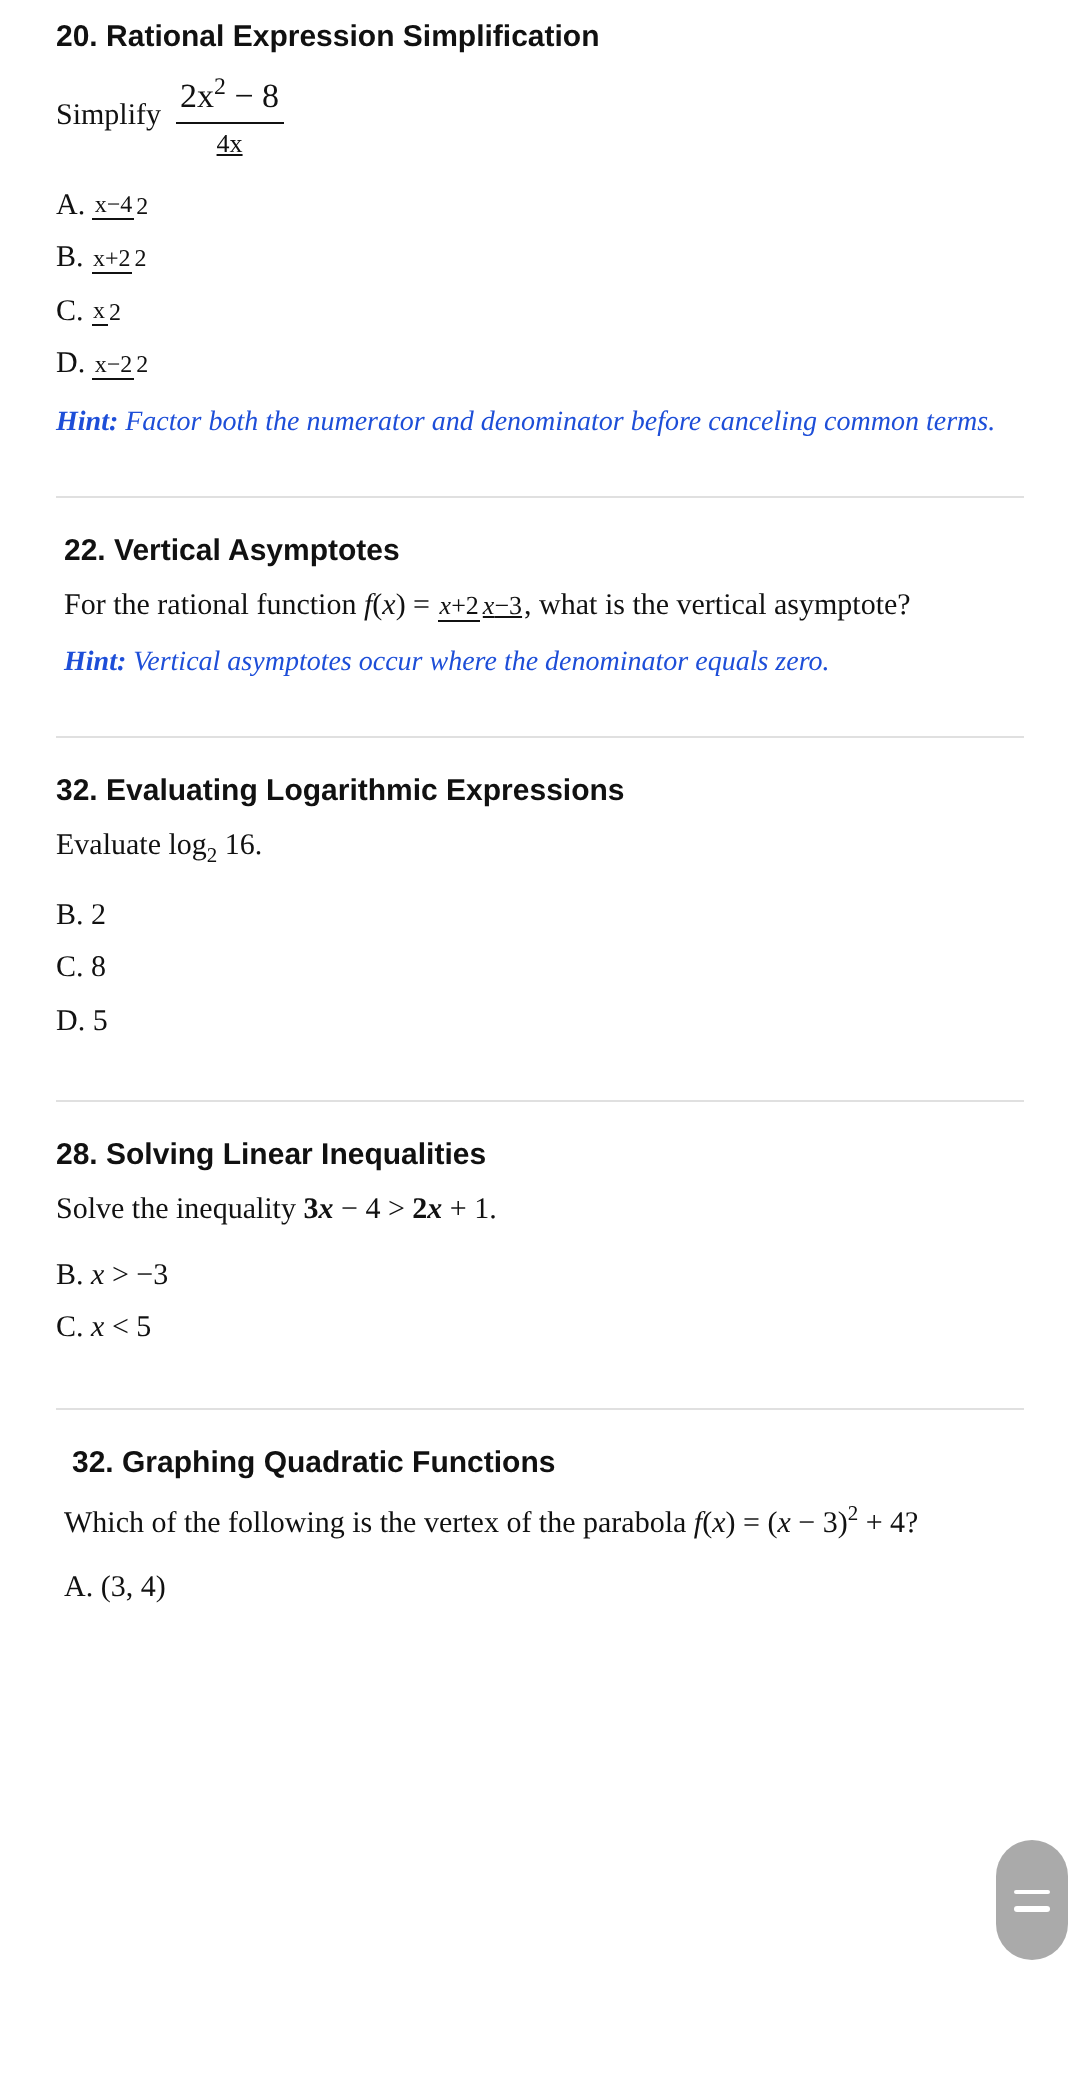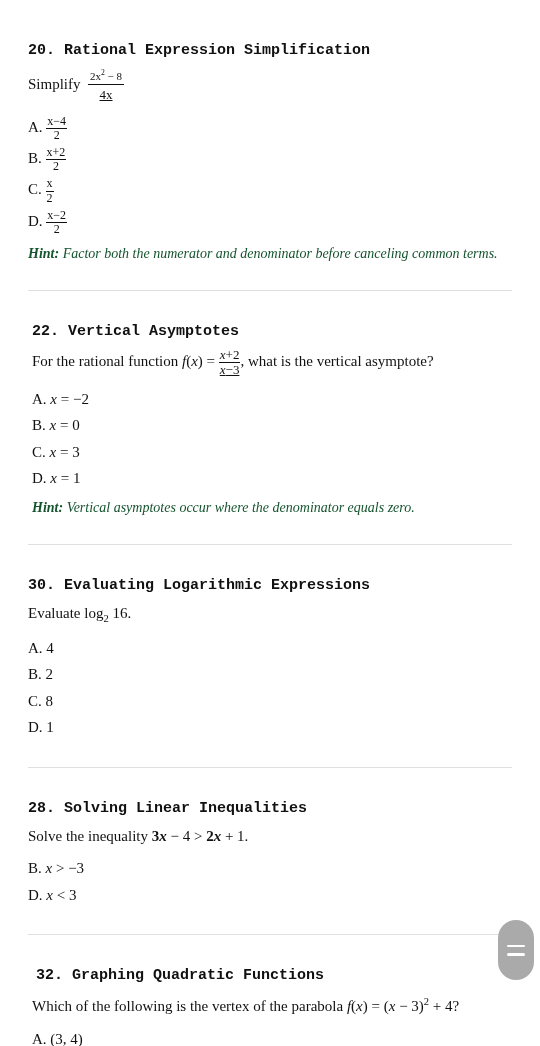--- a/index.html
+++ b/index.html
@@ -13,72 +13,71 @@
       overflow-x: hidden;
       position: relative;
     }
     .page {
       padding: 10px 28px 20px 28px;
     }
     .section {
       margin-bottom: 28px;
     }
     .section-title {
-      font-family: Liberation Mono, monospace;
+      font-family: Liberation Sans, sans-serif;
       font-weight: bold;
       font-size: 15px;
       margin-bottom: 8px;
-      margin-top: 32px;
     }
     .section-title.indented {
       padding-left: 8px;
     }
     .question-text {
       font-size: 15px;
       margin-bottom: 10px;
       line-height: 1.5;
     }
     .options {
       margin-bottom: 10px;
     }
     .option {
       font-size: 15px;
       margin-bottom: 4px;
       line-height: 1.5;
     }
     .hint {
       font-style: italic;
       font-size: 14px;
-      color: #14532d;
+      color: #1d4ed8;
       margin-top: 6px;
     }
     .hint-bold {
       font-weight: bold;
       font-style: italic;
     }
     .fraction {
       display: inline-block;
       vertical-align: middle;
       text-align: center;
     }
     .fraction .num {
       display: block;
       border-bottom: 1px solid #111;
       padding: 0 2px;
-      font-size: 11px;
+      font-size: 17px;
     }
     .fraction .den {
       display: block;
       padding: 0 2px;
       font-size: 13px;
       text-decoration: underline;
     }
     .small-fraction {
       display: inline-flex;
-      flex-direction: column;
+      flex-direction: row;
       align-items: center;
       vertical-align: middle;
       line-height: 1.1;
       font-size: 13px;
     }
     .small-fraction .num {
       border-bottom: 1px solid #111;
       padding: 0 1px;
       font-size: 12px;
     }
@@ -163,56 +162,49 @@
 
   <div class="section">
     <div class="section-title" style="padding-left:4px;">22. Vertical Asymptotes</div>
     <div class="question-text" style="padding-left:4px;">
       For the rational function&nbsp;<i>f</i>(<i>x</i>) =
       <span class="small-fraction" style="font-size:14px;">
         <span class="num" style="font-size:13px;"><i>x</i>+2</span>
         <span class="den" style="font-size:13px;text-decoration:underline;"><i>x</i>−3</span>
       </span>,&nbsp;what is the vertical asymptote?
     </div>
-    <div class="options" style="padding-left:4px;">
-      <div class="option">A. <i>x</i> = −2</div>
-      <div class="option">B. <i>x</i> = 0</div>
-      <div class="option">C. <i>x</i> = 3</div>
-      <div class="option">D. <i>x</i> = 1</div>
-    </div>
     <div class="hint" style="padding-left:4px;">
       <span class="hint-bold">Hint:</span> Vertical asymptotes occur where the denominator equals zero.
     </div>
   </div>
 
   <hr class="divider">
 
   <div class="section">
-    <div class="section-title">30. Evaluating Logarithmic Expressions</div>
+    <div class="section-title">32. Evaluating Logarithmic Expressions</div>
     <div class="question-text">
       Evaluate log<sub>2</sub> 16.
     </div>
     <div class="options">
-      <div class="option">A. 4</div>
       <div class="option">B. 2</div>
       <div class="option">C. 8</div>
-      <div class="option">D. 1</div>
+      <div class="option">D. 5</div>
     </div>
   </div>
 
   <hr class="divider">
 
   <div class="section">
     <div class="section-title">28. Solving Linear Inequalities</div>
     <div class="question-text">
       Solve the inequality <b>3<i>x</i></b> − 4 &gt; <b>2<i>x</i></b> + 1.
     </div>
     <div class="options">
       <div class="option">B. <i>x</i> &gt; −3</div>
-      <div class="option">D. <i>x</i> &lt; 3</div>
+      <div class="option">C. <i>x</i> &lt; 5</div>
     </div>
   </div>
 
   <hr class="divider">
 
   <div class="section">
     <div class="section-title indented">32. Graphing Quadratic Functions</div>
     <div class="question-text" style="padding-left:4px;margin-top:10px;">
       Which of the following is the vertex of the parabola <i>f</i>(<i>x</i>) = (<i>x</i> − 3)<sup>2</sup> + 4?
     </div>

